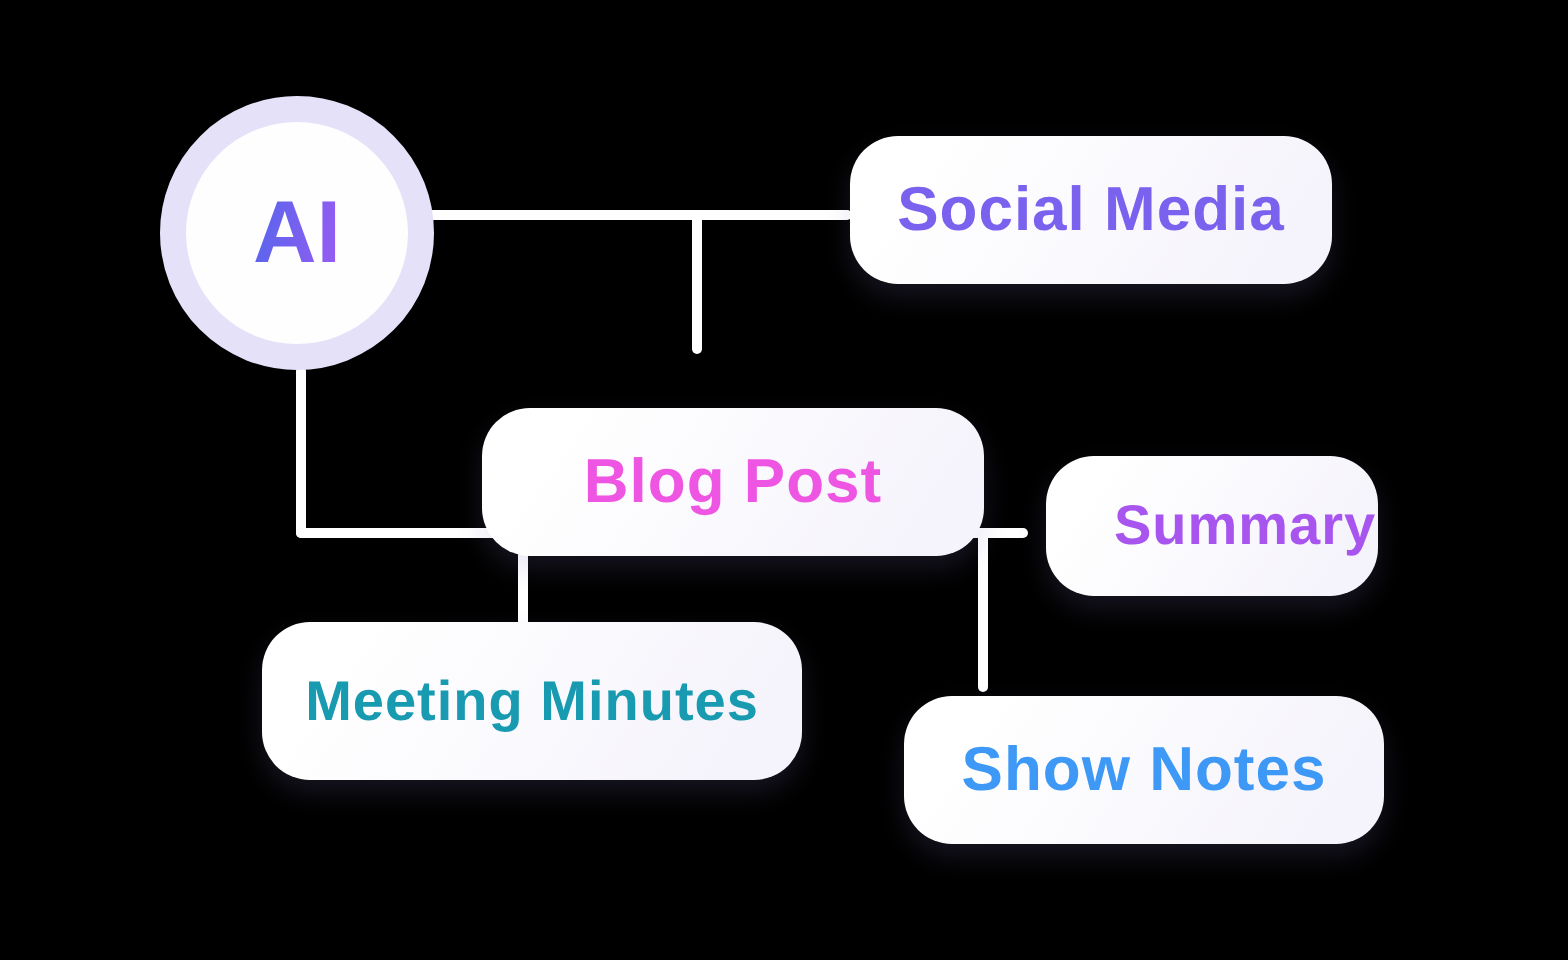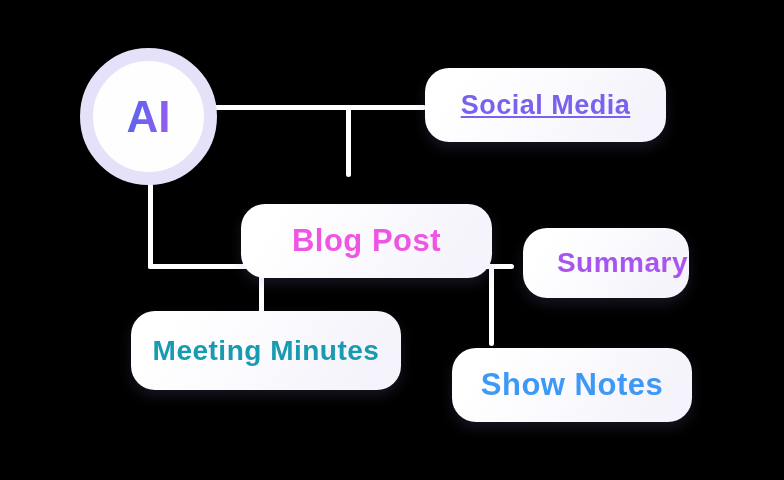--- a/index.html
+++ b/index.html
@@ -61,21 +61,21 @@
     font-weight: bold;
     letter-spacing: 0.5px;
     white-space: nowrap;
   }
   .node-social   { left: 425px; top:  68px; width: 241px; height: 74px; }
   .node-blog     { left: 241px; top: 173px; width: 251px; height: 74px; margin-top: 31px; }
   .node-summary  { left: 523px; top: 228px; width: 166px; height: 70px; }
   .node-meeting  { left: 131px; top: 311px; width: 270px; height: 79px; }
   .node-shownotes{ left: 452px; top: 348px; width: 240px; height: 74px; }
 
-  .node-social   .node-label { font-size: 27px; text-decoration: underline; }
+  .node-social   .node-label { font-size: 31px; }
   .node-blog     .node-label { font-size: 31px; }
   .node-summary  .node-label { font-size: 28px; margin-left: 33px; }
   .node-meeting  .node-label { font-size: 28px; }
   .node-shownotes .node-label { font-size: 31px; }
 
   .line-ai-social   { left: 214px; top: 105px; width: 212px; height: 5px; }
   .line-blog-drop   { left: 346px; top: 105px; width: 5px;  height: 72px; }
   .line-ai-down     { left: 148px; top: 183px; width: 5px;  height: 86px; }
   .line-bottom-bus  { left: 148px; top: 264px; width: 366px; height: 5px; }
   .line-meeting-drop{ left: 259px; top: 264px; width: 5px;  height: 50px; }

